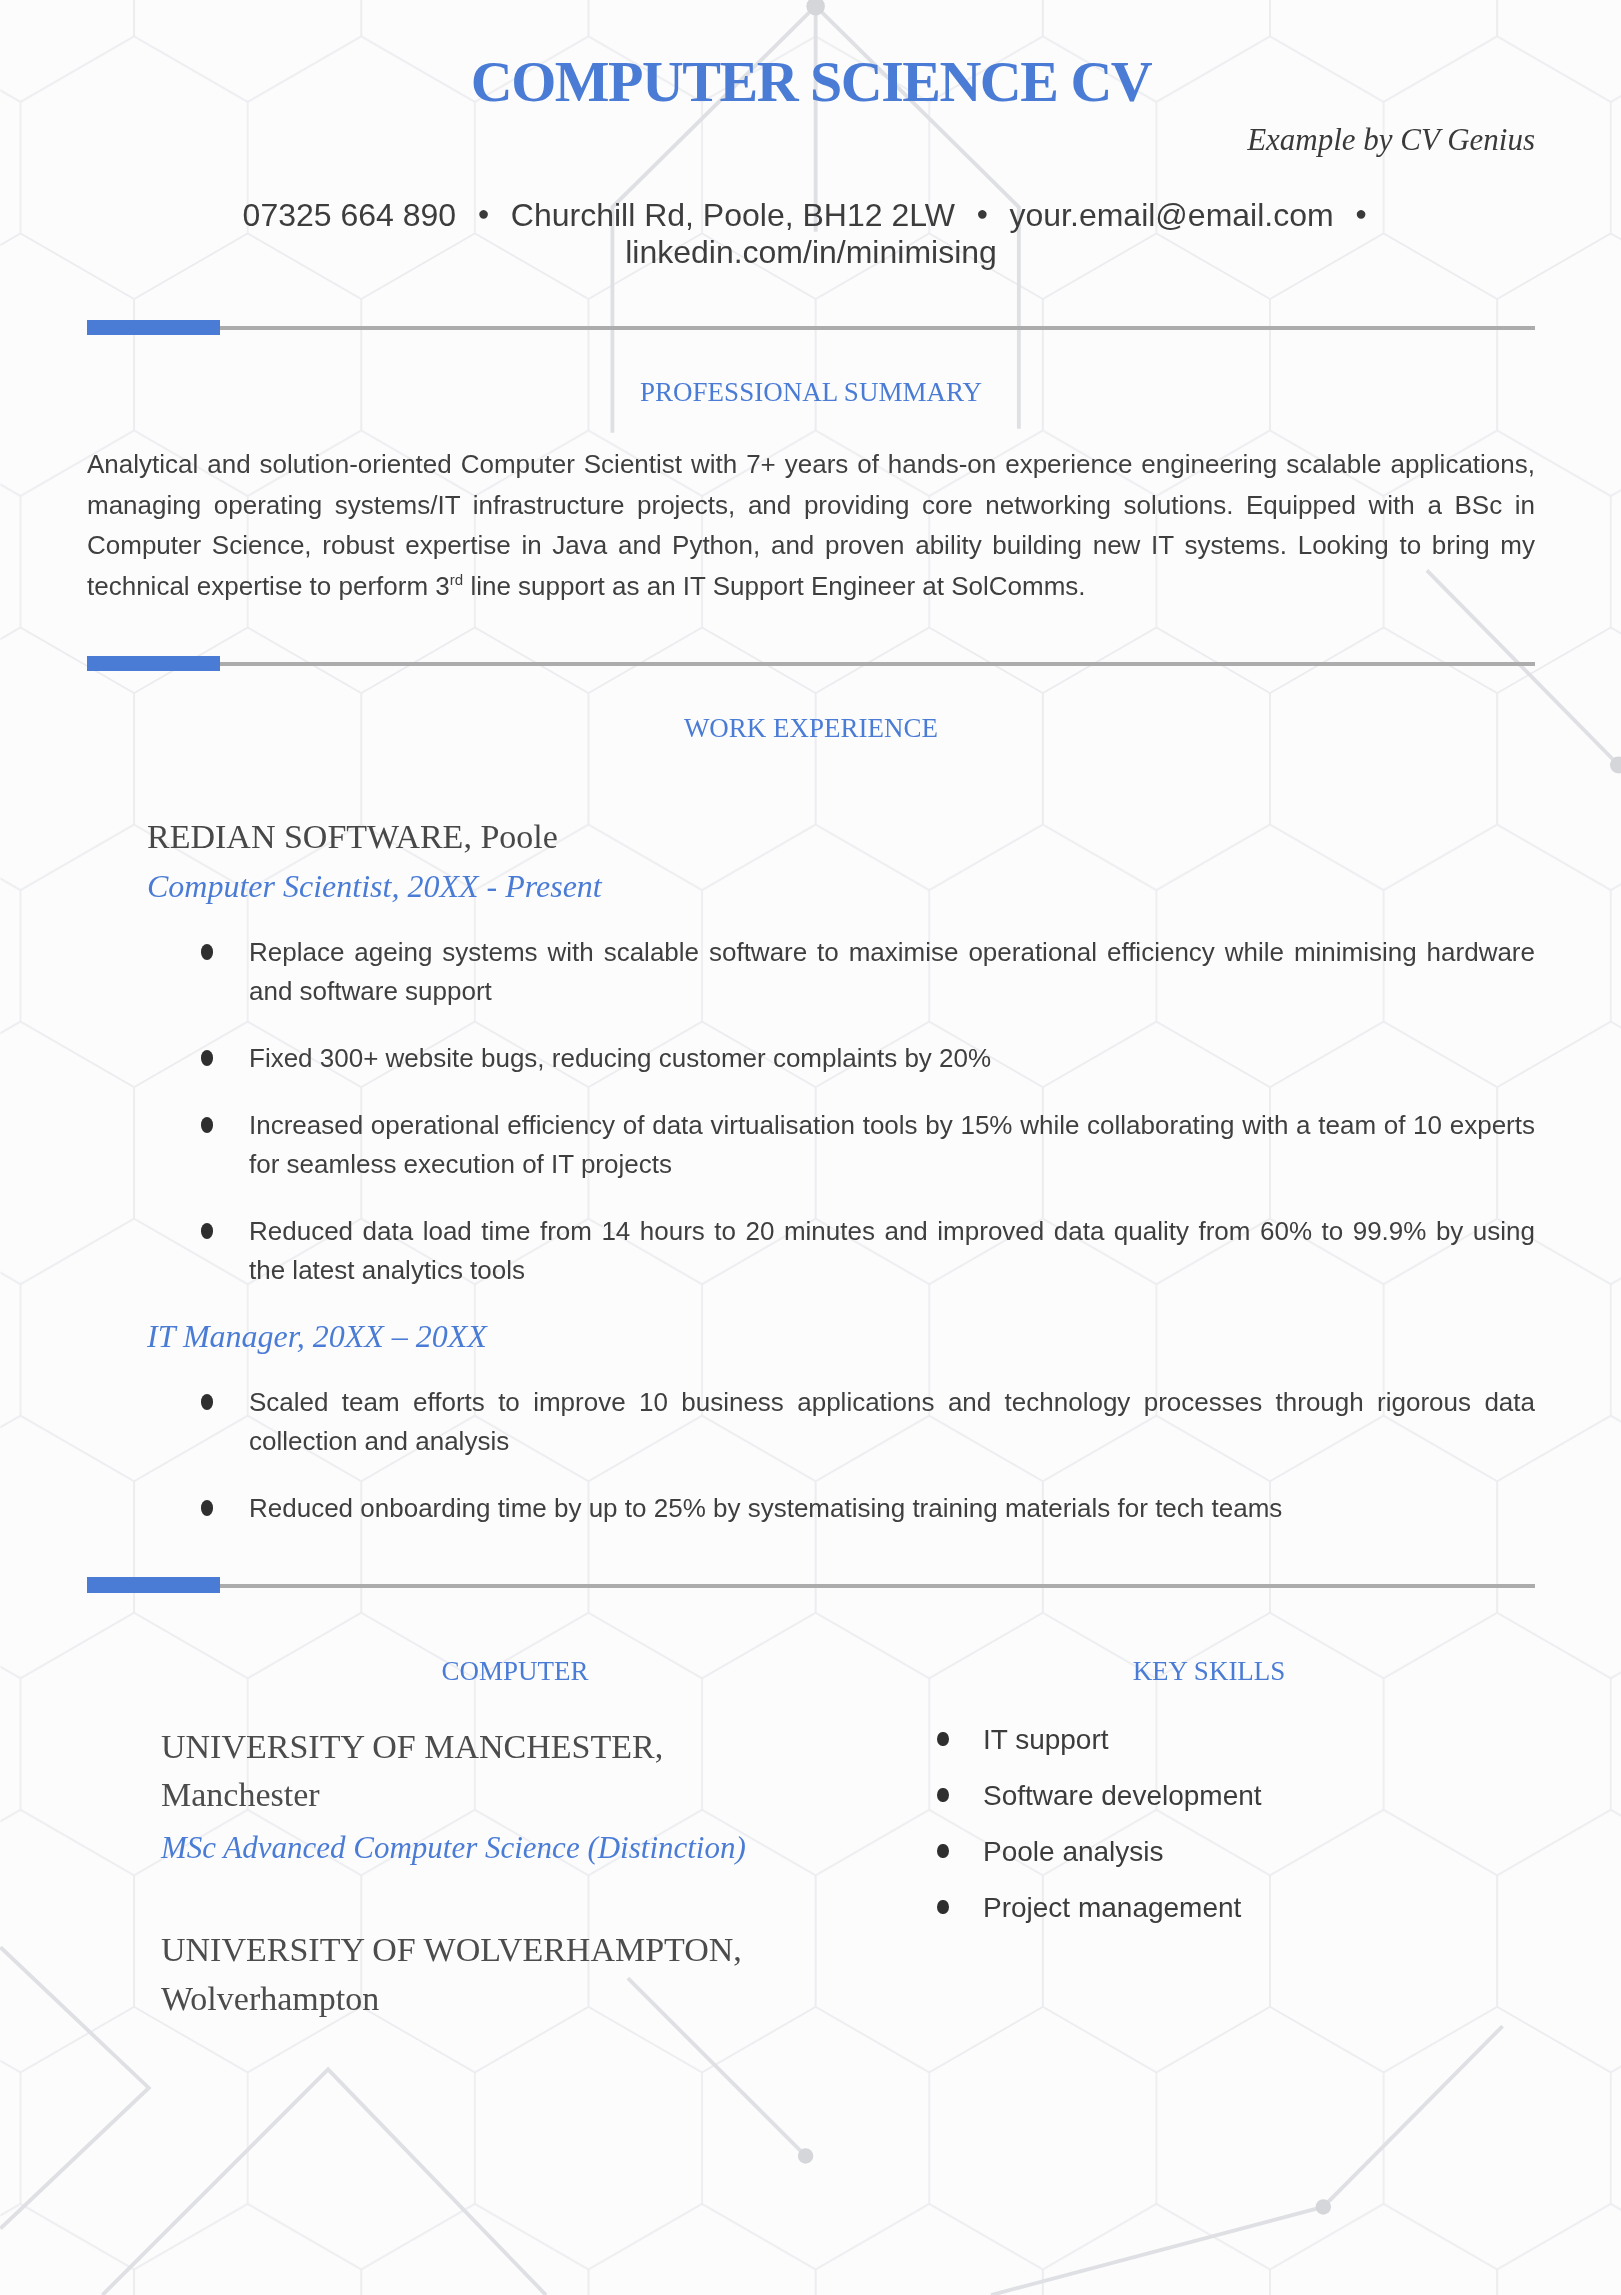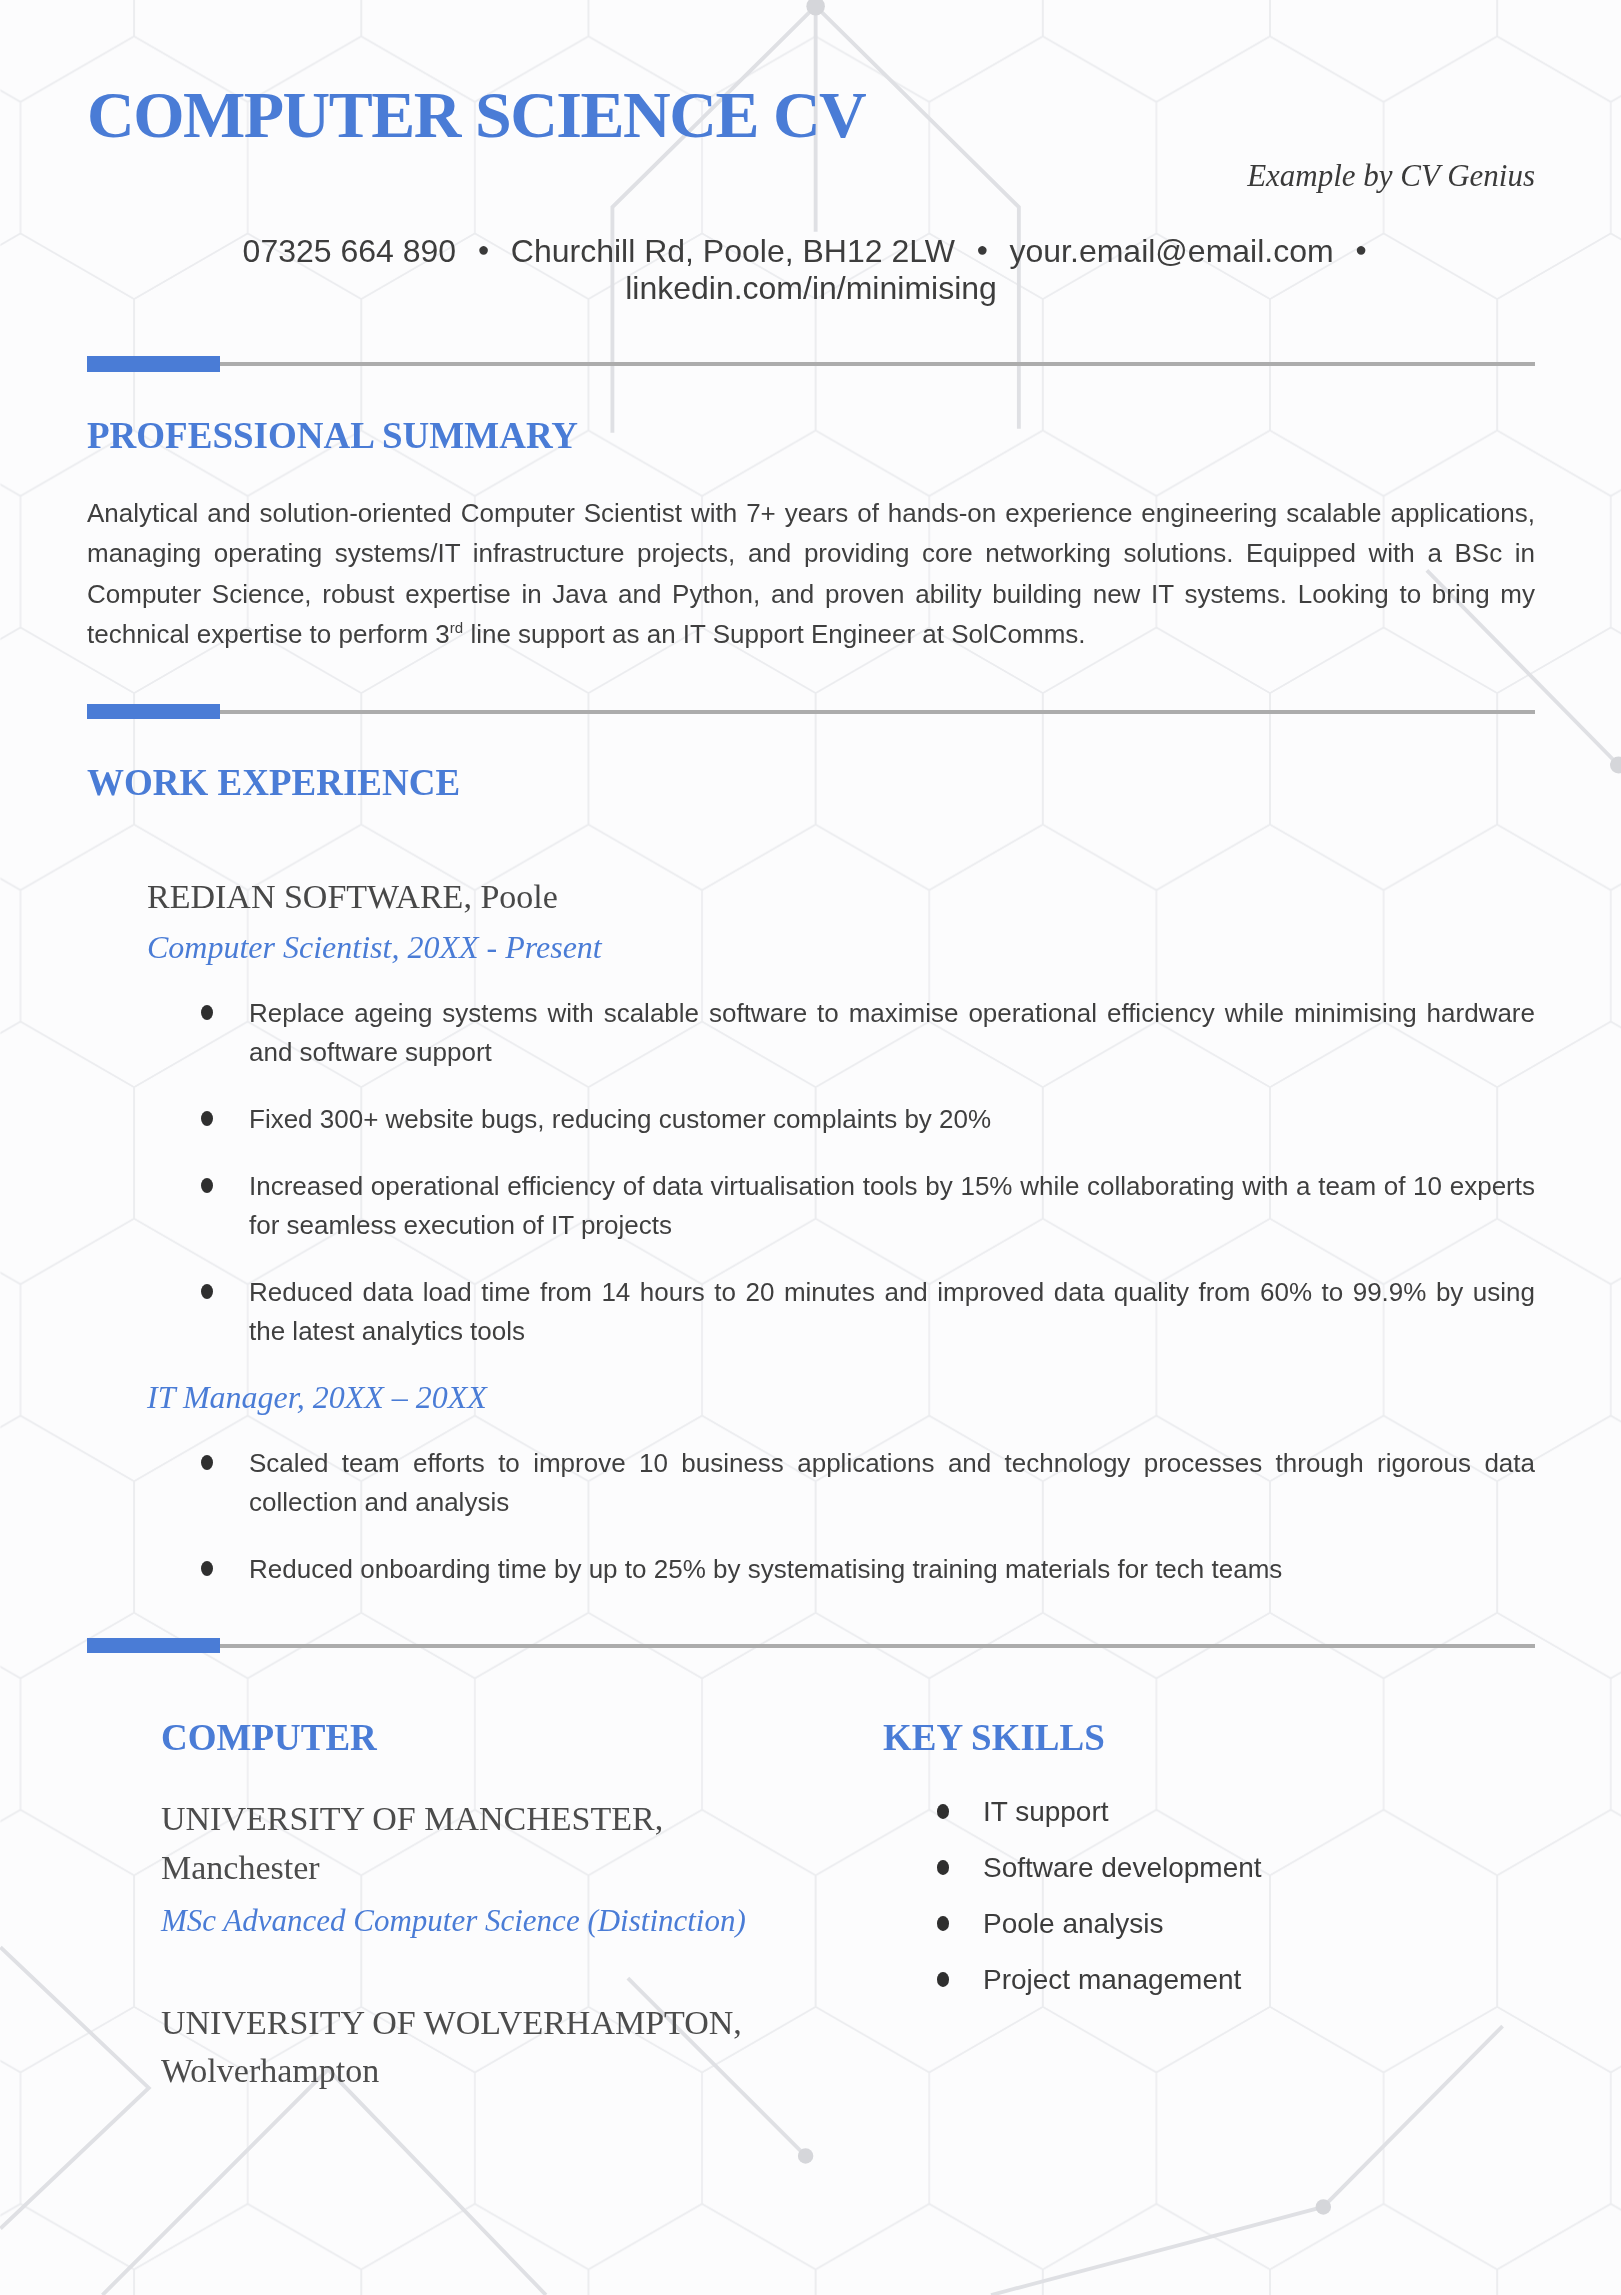--- a/index.html
+++ b/index.html
@@ -14,40 +14,40 @@
     width:1622px;height:2295px;position:relative;overflow:hidden;
     background:#fcfcfd;
     font-family:"Liberation Sans",sans-serif;
     color:var(--ink);
   }
   .bg{position:absolute;inset:0;z-index:0;}
   .page-content{position:relative;z-index:1;width:100%;height:100%;padding:0 87px;}
 
   
   .cv-title{
-    margin:80px 0 0;text-align:left;
+    margin:52px 0 0;text-align:center;
     font-family:"Liberation Serif",serif;font-weight:bold;
-    font-size:66px;line-height:1.05;letter-spacing:-1.5px;color:var(--blue);
+    font-size:58px;line-height:1.05;letter-spacing:-1.5px;color:var(--blue);
   }
   .cv-subtitle{
     margin-top:9px;text-align:right;
     font-family:"Liberation Serif",serif;font-style:italic;
     font-size:31px;color:#3a3a3a;
   }
   .contact-line{margin-top:39px;text-align:center;font-size:32px;color:#3d3d3d;}
   .contact-sep{display:inline-block;font-size:20px;vertical-align:middle;padding:0 12.4px;position:relative;top:-3.9px;color:#3a3a3a;}
 
   
   .divider{position:relative;height:15.5px;margin-top:49px;}
   .divider .divider-line{position:absolute;left:0;right:0;top:6.2px;height:3.9px;background:var(--line-gray);}
   .divider .divider-accent{position:absolute;left:0;top:0;width:133px;height:15.5px;background:var(--blue);}
 
   .section-heading{
-    margin:42px 0 0;font-family:"Liberation Serif",serif;font-weight:bold;
-    font-size:37px;color:var(--blue);letter-spacing:0;
+    margin:42px 0 0;font-family:"Liberation Serif",serif;font-weight:normal;
+    font-size:27px;color:var(--blue);letter-spacing:0;text-align:center;
   }
 
   
   .summary-text{
     margin:36px 0 0;font-size:26px;line-height:1.56;color:var(--ink);
     text-align:justify;
   }
   .summary-text sup{font-size:58%;line-height:0;}
 
   

